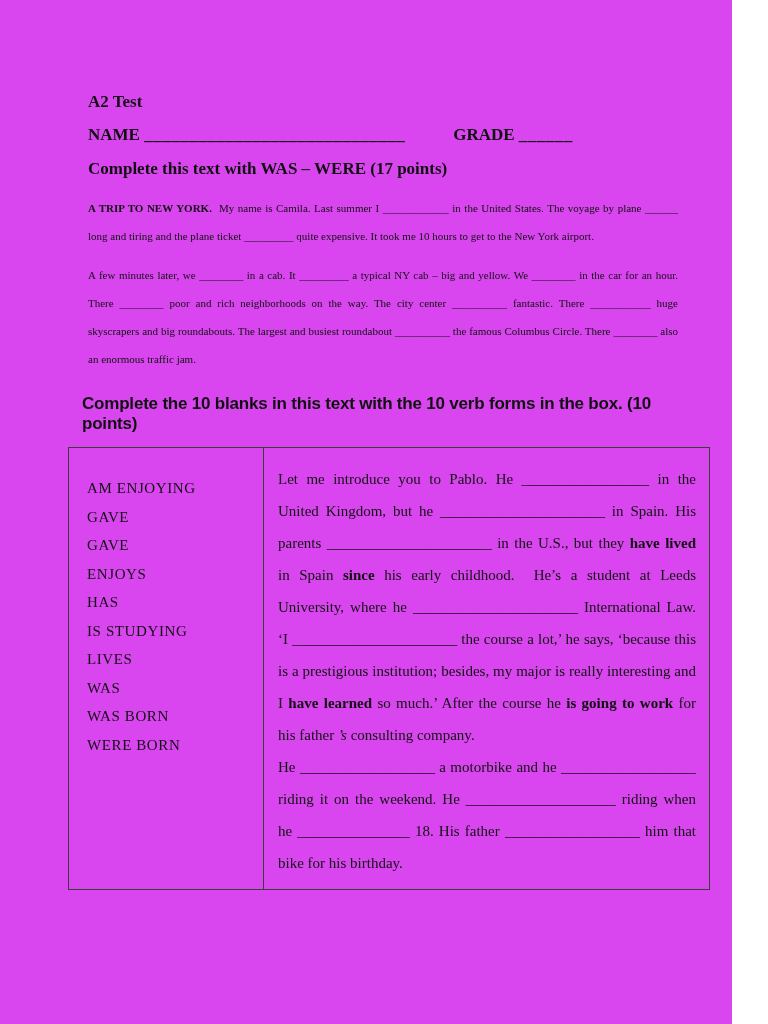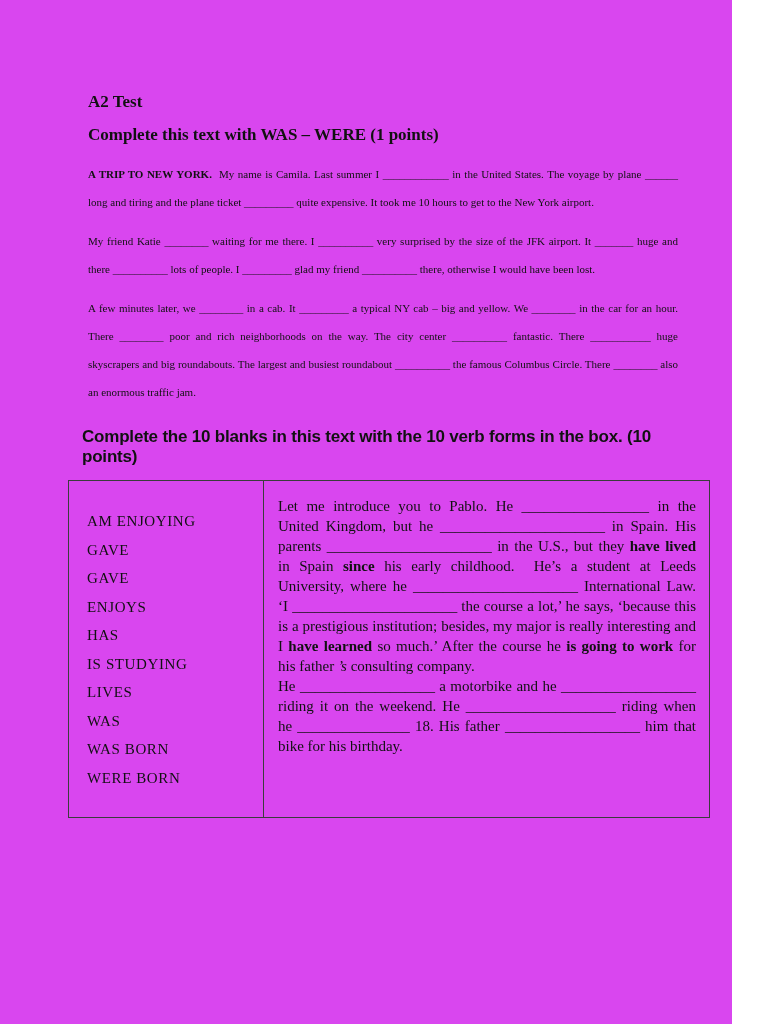--- a/index.html
+++ b/index.html
@@ -77,38 +77,38 @@
     font-size: 15px;
     line-height: 28.5px;
     letter-spacing: 0.6px;
     white-space: nowrap;
   }
   .story-cell {
     padding: 15px 13px 10px 14px;
   }
   .story-para {
     font-size: 15px;
-    line-height: 20px;
+    line-height: 32px;
     text-align: justify;
     margin: 0;
   }
 </style>
 </head>
 <body>
 
 <div class="page">
   <div class="content">
 
     <div class="doc-title">A2 Test</div>
 
+    <div class="name-row"><span>NAME</span> <span class="blank">_____________________________</span><span class="grade-label">GRADE</span> <span class="blank">______</span></div>
 
-    <div class="instr1">Complete this text with WAS – WERE (1 points)</div>
+    <div class="instr1">Complete this text with WAS – WERE (17 points)</div>
 
     <p class="para"><span style="font-weight: bold;">A TRIP TO NEW YORK.</span><span>&nbsp; My name is Camila. Last summer I ____________ in the United States. The voyage by plane ______ long and tiring and the plane ticket _________ quite expensive. It took me 10 hours to get to the New York airport.</span></p>
-    <p class="para"><span>My friend Katie ________ waiting for me there. I __________ very surprised by the size of the JFK airport. It _______ huge and there __________ lots of people. I _________ glad my friend __________ there, otherwise I would have been lost.</span></p>
     <p class="para"><span>A few minutes later, we ________ in a cab. It _________ a typical NY cab – big and yellow. We ________ in the car for an hour. There ________ poor and rich neighborhoods on the way. The city center __________ fantastic. There ___________ huge skyscrapers and big roundabouts. The largest and busiest roundabout __________ the famous Columbus Circle. There ________ also an enormous traffic jam.</span></p>
 
     <div class="instr2">Complete the 10 blanks in this text with the 10 verb forms in the box. (10 points)</div>
 
     <table class="exercise-table">
       <tbody>
           <tr>
         <td class="word-bank-cell">
           <div class="word-bank-item">AM ENJOYING</div>
           <div class="word-bank-item">GAVE</div>

